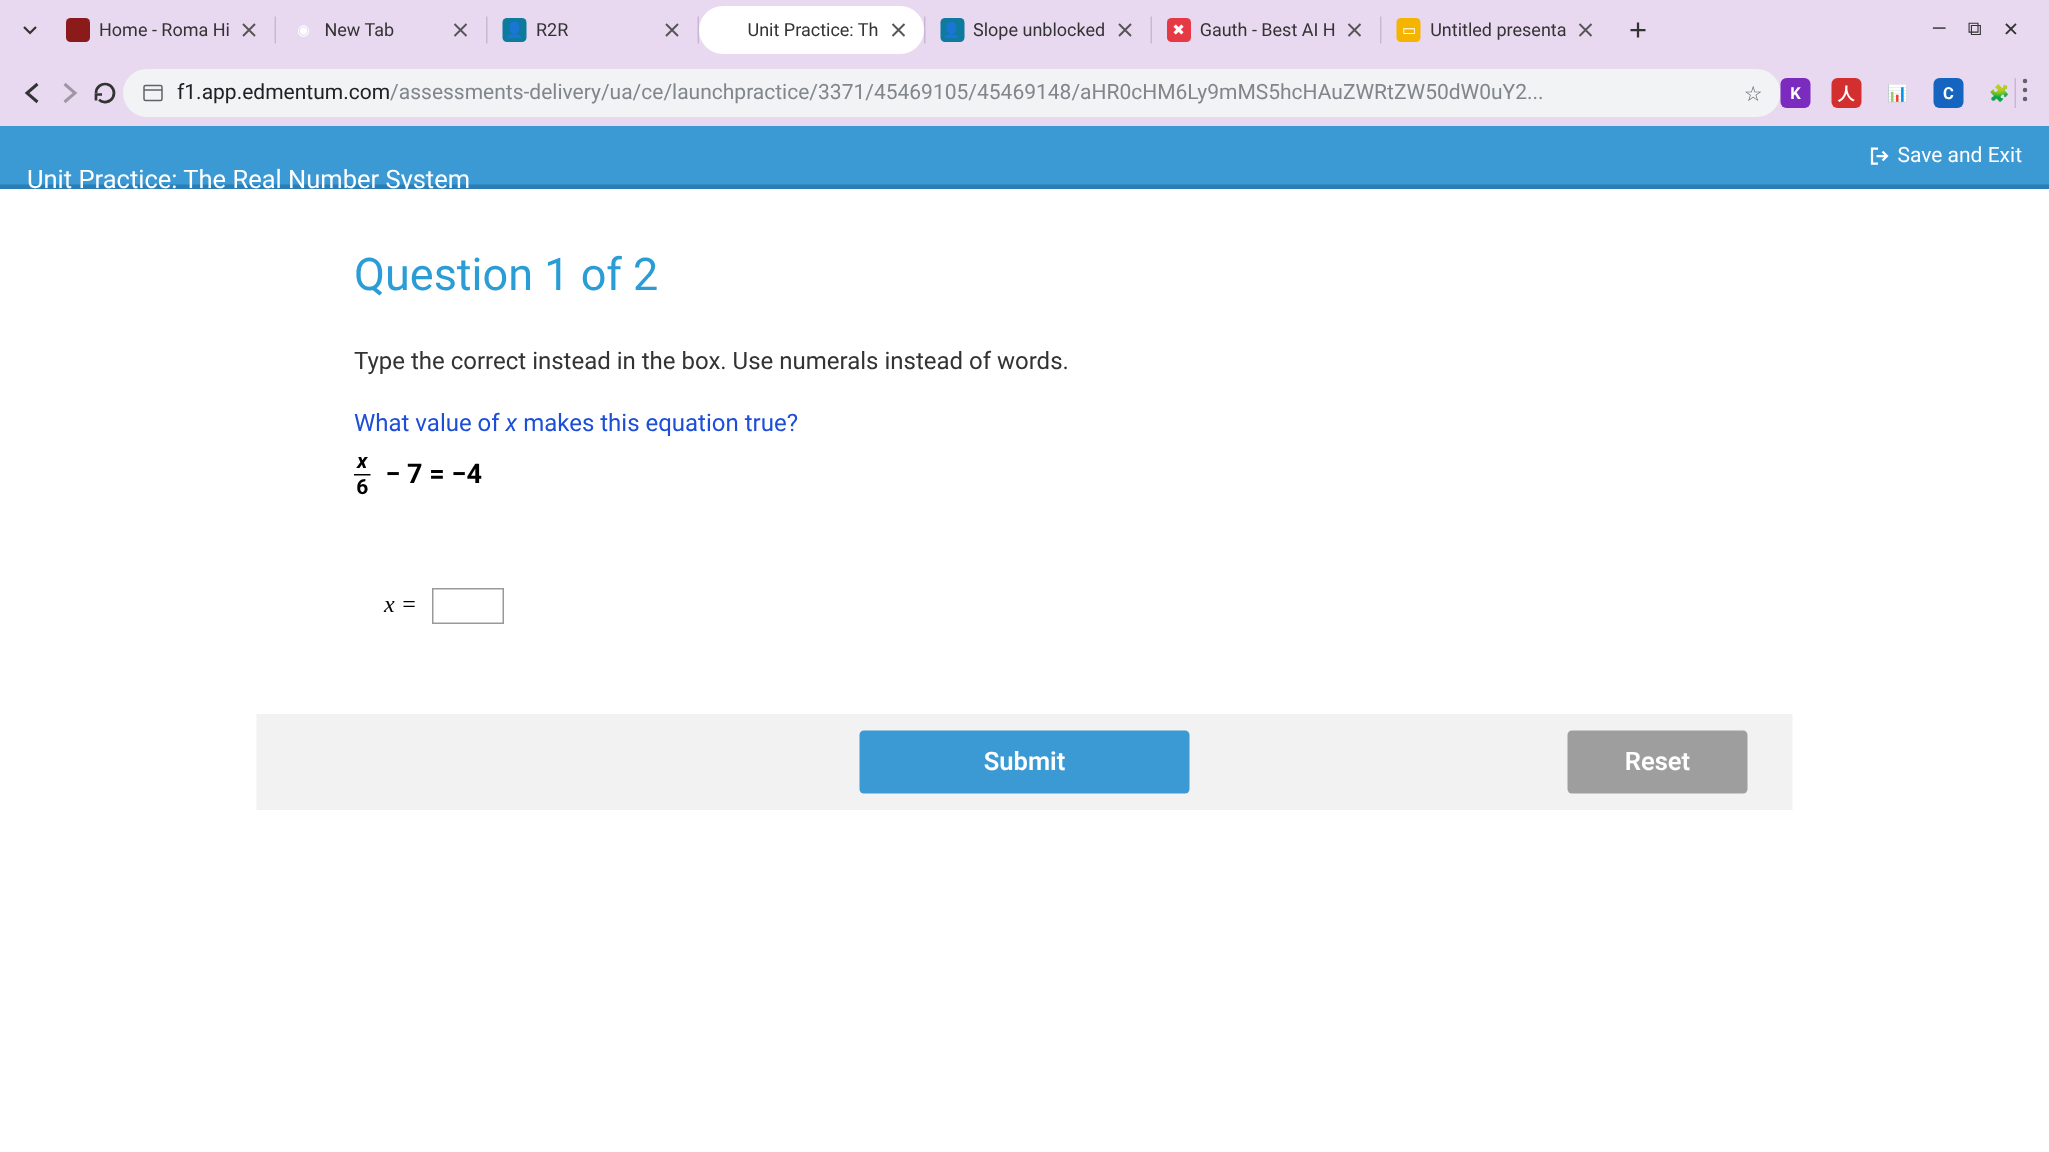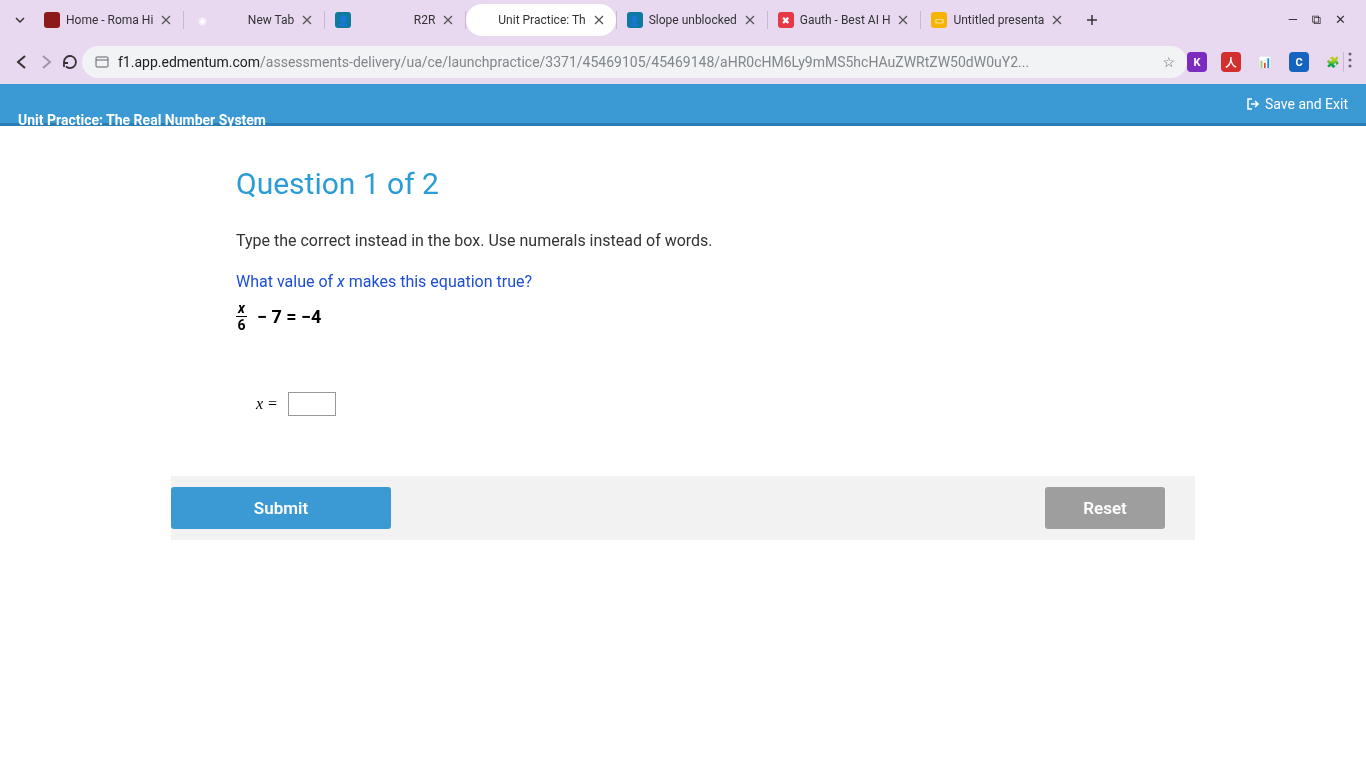--- a/index.html
+++ b/index.html
@@ -2,21 +2,21 @@
 <html><head>
 <meta charset="utf-8">
 <style>
 * { margin: 0; padding: 0; box-sizing: border-box; font-family: -apple-system, BlinkMacSystemFont, "Segoe UI", Roboto, sans-serif; }
 body { width: 1366px; height: 768px; overflow: hidden; background: #fff; }
 
 
 .browser-chrome { background: #e8d9f0; }
 .tab-bar { display: flex; align-items: center; height: 40px; padding: 0 6px; gap: 0; }
 .tab-dropdown { width: 28px; height: 28px; display: flex; align-items: center; justify-content: center; color: #333; cursor: pointer; }
-.tab { display: flex; align-items: center; gap: 6px; height: 32px; padding: 0 10px; border-radius: 8px 8px 0 0; font-size: 12px; color: #333; max-width: 165px; min-width: 140px; cursor: pointer; position: relative; text-align: right; }
+.tab { display: flex; align-items: center; gap: 6px; height: 32px; padding: 0 10px; border-radius: 8px 8px 0 0; font-size: 12px; color: #333; max-width: 165px; min-width: 140px; cursor: pointer; position: relative; }
 .tab.active { background: #fff; border-radius: 16px; }
 .tab .favicon { width: 16px; height: 16px; border-radius: 3px; flex-shrink: 0; display: flex; align-items: center; justify-content: center; font-size: 10px; }
 .tab .title { white-space: nowrap; overflow: hidden; text-overflow: ellipsis; flex: 1; }
 .tab .close { width: 14px; height: 14px; display: flex; align-items: center; justify-content: center; color: #555; flex-shrink: 0; }
 .tab-sep { width: 1px; height: 18px; background: #c8b8d6; }
 .new-tab { width: 28px; height: 28px; display: flex; align-items: center; justify-content: center; color: #333; cursor: pointer; margin-left: 4px; }
 .window-controls { margin-left: auto; display: flex; gap: 14px; padding-right: 14px; color: #333; }
 .window-controls span { cursor: pointer; font-size: 13px; }
 
 .nav-bar { display: flex; align-items: center; height: 44px; padding: 0 10px; background: #e8d9f0; }
@@ -26,38 +26,38 @@
 .url-text { flex: 1; white-space: nowrap; overflow: hidden; }
 .url-text .domain { color: #202124; }
 .url-text .path { color: #80868b; }
 .url-bar .star { color: #5f6368; }
 .ext-icons { display: flex; gap: 14px; align-items: center; }
 .ext-icon { width: 20px; height: 20px; display: flex; align-items: center; justify-content: center; border-radius: 4px; font-size: 11px; font-weight: bold; }
 .menu-dots { color: #5f6368; cursor: pointer; padding: 0 4px; }
 
 
 .page-header { background: #3b99d4; border-bottom: 3px solid #2b7eb5; height: 42px; display: flex; align-items: center; justify-content: space-between; padding: 0 18px; }
-.page-title { color: #fff; font-size: 14px; font-weight: 700; margin-top: 32px; }
+.page-title { color: #fff; font-size: 17px; font-weight: 400; margin-top: 32px; }
 .save-exit { color: #fff; font-size: 14px; cursor: pointer; display: flex; align-items: center; gap: 5px; }
 
 .content { padding: 40px 0 0 0; }
 .content-inner { max-width: 1024px; margin: 0 auto; padding: 0 65px; }
 .question-heading { color: #2a9cd6; font-size: 30px; font-weight: 400; margin-bottom: 30px; }
 .instruction { font-size: 16px; color: #333; margin-bottom: 22px; }
 .prompt { font-size: 16px; color: #1d4ed8; margin-bottom: 10px; }
 .prompt em { font-style: italic; }
 .equation { font-family: 'Times New Roman', Times, serif; font-size: 18px; font-weight: bold; color: #000; display: flex; align-items: center; gap: 10px; margin-bottom: 60px; }
 .fraction { display: inline-flex; flex-direction: column; align-items: center; font-size: 14px; line-height: 1; }
 .fraction .num { border-bottom: 1.5px solid #000; padding: 0 2px 1px 2px; font-style: italic; }
 .fraction .den { padding-top: 1px; }
 .answer-row { display: flex; align-items: center; gap: 10px; margin-left: 20px; margin-bottom: 60px; }
 .answer-label { font-style: italic; font-family: 'Times New Roman', Times, serif; font-size: 16px; }
 .answer-input { width: 48px; height: 24px; border: 1px solid #999; padding: 2px 4px; font-size: 14px; }
 
-.button-bar { background: #f2f2f2; height: 64px; display: flex; align-items: center; justify-content: flex-start; position: relative; max-width: 1024px; margin: 0 auto; }
+.button-bar { background: #f2f2f2; height: 64px; display: flex; align-items: center; justify-content: center; position: relative; max-width: 1024px; margin: 0 auto; }
 .btn { height: 42px; padding: 0 30px; border: none; border-radius: 3px; font-size: 17px; font-weight: 600; cursor: pointer; color: #fff; min-width: 220px; }
 .btn-submit { background: #3b99d4; }
 .btn-reset { background: #9e9e9e; position: absolute; right: 30px; min-width: 120px; }
 </style>
 </head>
 <body>
 
 <div class="browser-chrome">
   <div class="tab-bar">
     <div class="tab-dropdown">

